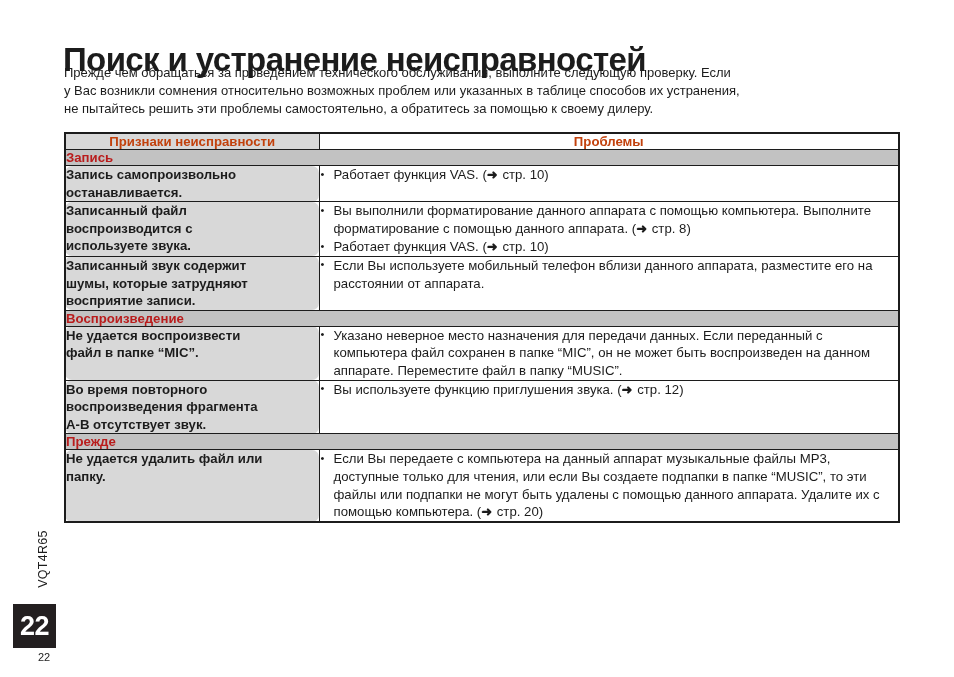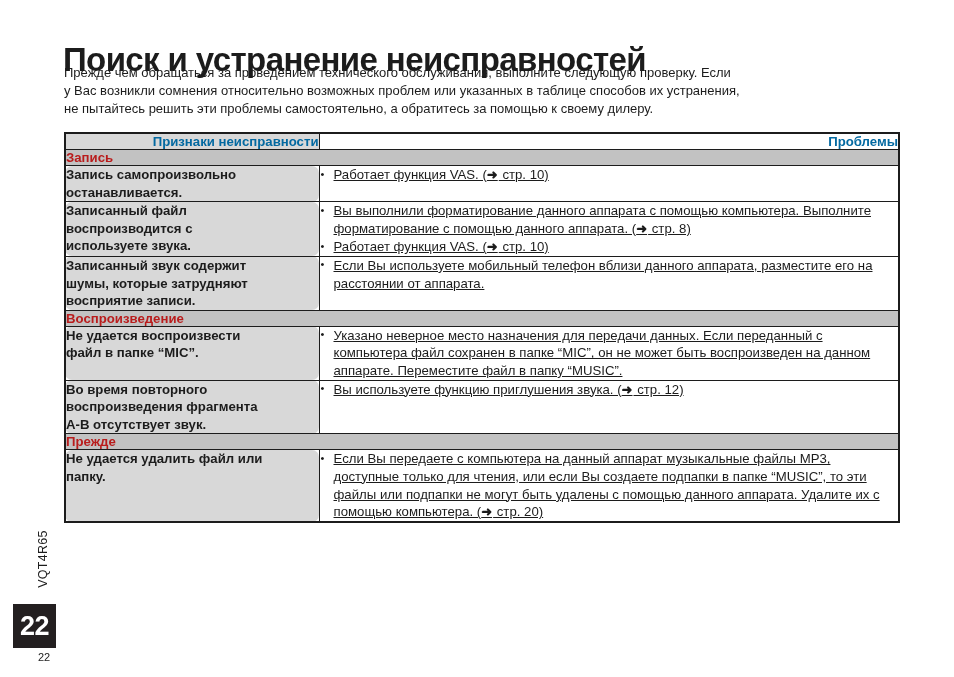--- a/index.html
+++ b/index.html
@@ -102,26 +102,26 @@
   #trouble-table th,
   #trouble-table td {
     border: 1.1px solid #1c1c1c;
     padding: 0;
     vertical-align: top;
   }
 
   
   .hdr-sym, .hdr-prb {
     background: #d8d8d8;
-    text-align: right;
+    text-align: center;
     font-weight: bold;
     font-size: 13.2px;
     padding: 5px 6px 6px 6px;
     height: 15px;
-    color: #0369a1;
+    color: #c2410c;
   }
   .hdr-prb { background: #ffffff; }
 
   
   .section-band td {
     background: #c2c2c2;
     font-weight: bold;
     font-size: 13.2px;
     padding: 4px 0 5px 6px;
     color: #b91c1c;
@@ -142,21 +142,20 @@
     background: #ffffff;
     padding: 7px 10px 9px 8px;
     line-height: 17.6px;
     color: #1c1c1c;
   }
 
   ul.bullets {
     list-style: none;
     margin: 0;
     padding: 0;
-    text-decoration: underline;
   }
   ul.bullets > li {
     position: relative;
     padding-left: 14px;
     margin: 0 0 0 0;
   }
   ul.bullets > li + li { margin-top: 1px; }
   ul.bullets > li::before {
     content: "\2022";
     position: absolute;

